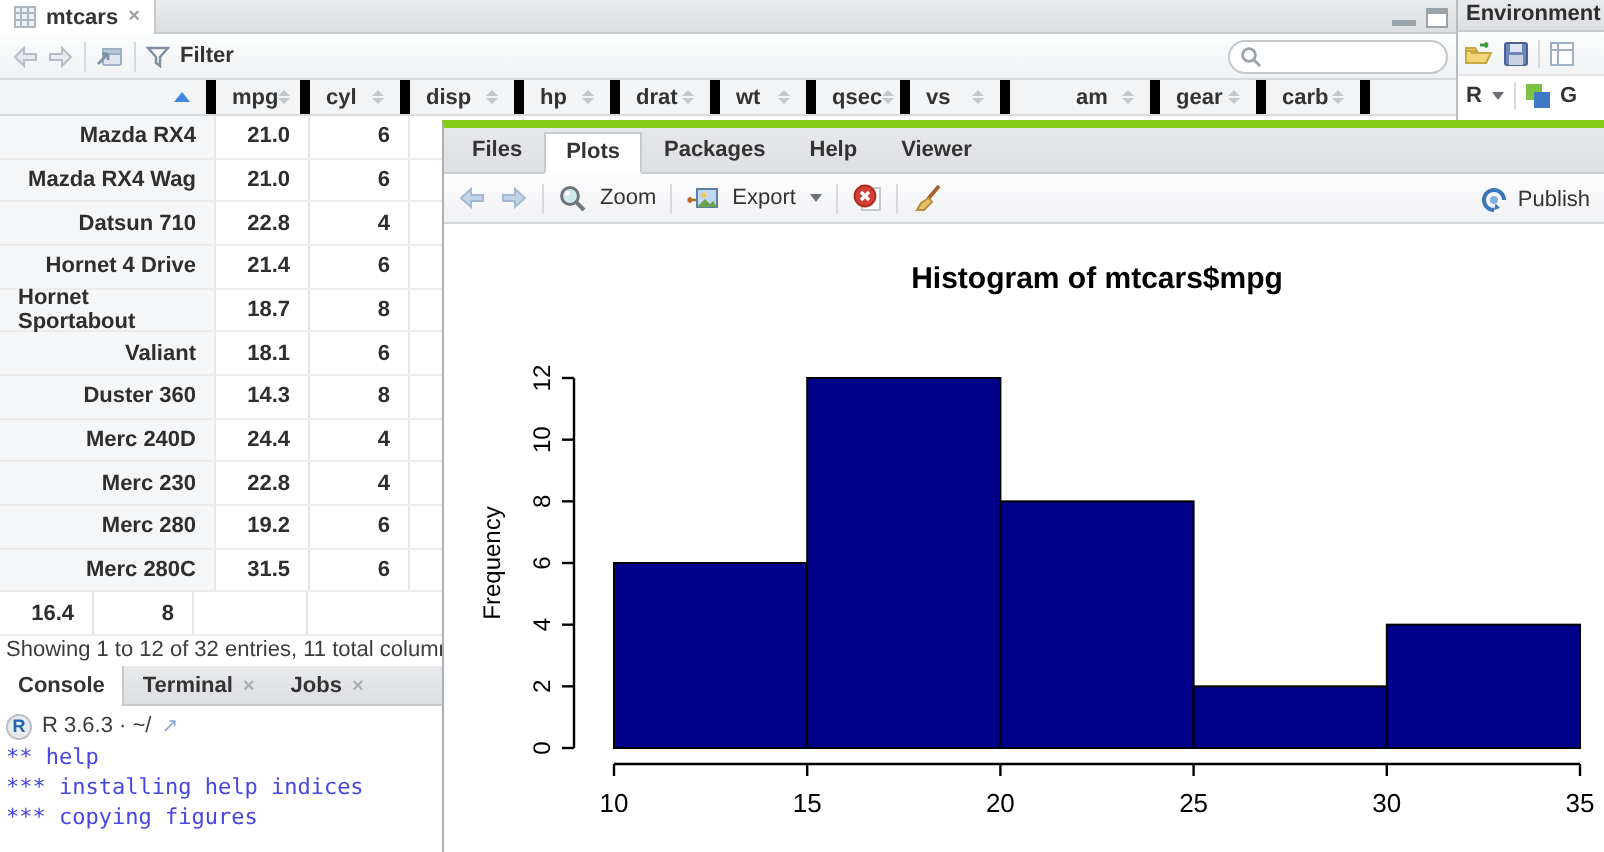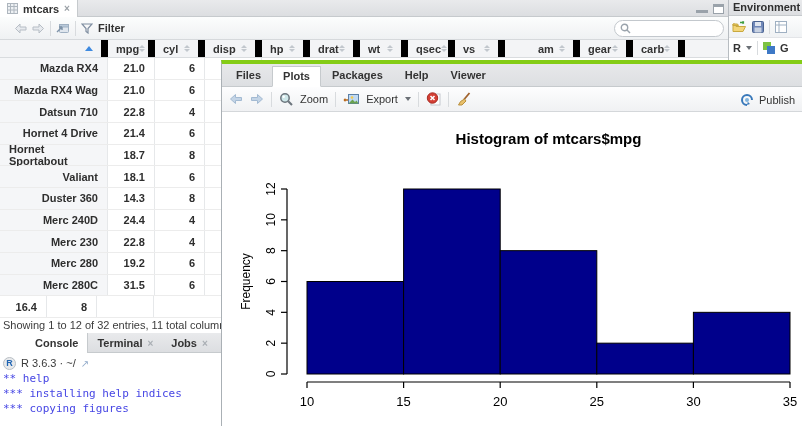--- a/index.html
+++ b/index.html
@@ -7,28 +7,28 @@
   #root { position:relative; width:802px; height:426px; overflow:hidden; background:#fff; font-size:11px; color:#333; }
 
   
   .data-pane { position:absolute; left:0; top:0; width:729px; height:333px; background:#fff; border-right:1px solid #b7bcc1; }
   .dv-tabstrip { position:relative; height:17px; background:linear-gradient(#e9eaec,#dcdee1); border-bottom:1px solid #c6cacd; }
   .dv-tab { position:absolute; left:0; top:0; height:17px; background:#fff; border-right:1px solid #c6cacd; padding:0 7px; display:flex; align-items:center; gap:5px; font-weight:bold; color:#333; }
   .dv-tab .close-x { color:#9aa0a6; font-weight:bold; font-size:10px; }
   .win-btns { position:absolute; right:4px; top:4px; display:flex; gap:5px; align-items:center; }
   .btn-min { width:12px; height:8px; border-bottom:3px solid #9aa2aa; }
   .btn-max { width:11px; height:10px; border:1px solid #9aa2aa; border-top:3px solid #9aa2aa; background:#fff; }
-  .dv-toolbar { position:relative; height:23px; background:linear-gradient(#fcfdfd,#eff1f3); border-bottom:1px solid #d6d9dc; display:flex; align-items:center; padding:0 14px; gap:5px; }
+  .dv-toolbar { position:relative; height:23px; background:linear-gradient(#fcfdfd,#eff1f3); border-bottom:1px solid #d6d9dc; display:flex; align-items:center; padding:0 6px; gap:5px; }
   .tb-sep { width:1px; height:15px; background:#d8dbde; }
   .filter-label { color:#333; font-weight:bold; }
   .search-box { position:absolute; right:4px; top:3px; width:110px; height:17px; background:#fff; border:1px solid #c3c8cd; border-radius:9px; display:flex; align-items:center; padding:0 5px; gap:4px; }
   .search-box input { border:none; outline:none; width:80px; font-size:10px; background:transparent; }
 
   .dv-header { display:flex; height:18px; background:#f3f4f6; border-bottom:1px solid #d9dcdf; font-weight:bold; align-items:center; }
-  .hcell { display:flex; align-items:center; justify-content:space-between; padding:0 8px 0 8px; height:100%; border-right:7px solid #000000; overflow:hidden; }
+  .hcell { display:flex; align-items:center; justify-content:space-between; padding:0 8px 0 8px; height:100%; border-right:5px solid #000000; overflow:hidden; }
   .tri-up-blue { width:0; height:0; border-left:4px solid transparent; border-right:4px solid transparent; border-bottom:5px solid #3f8ae0; }
   .sort-ud { display:flex; flex-direction:column; gap:1px; align-items:center; }
   .sort-ud i { display:block; width:0; height:0; border-left:3px solid transparent; border-right:3px solid transparent; }
   .sort-ud .u { border-bottom:3px solid #c2c7cd; }
   .sort-ud .d { border-top:3px solid #c2c7cd; }
 
   .dv-rows { }
   .drow { display:flex; height:21.66px; border-bottom:1px solid #ececec; font-weight:bold; color:#2e2e2e; }
   .dcell { display:flex; align-items:center; justify-content:flex-end; padding:0 9px; border-right:1px solid #e6e8ea; height:100%; }
   .dcell.name { background:#f5f6f8; }
@@ -41,21 +41,21 @@
   .env-row2 { height:20px; display:flex; align-items:center; gap:5px; padding:0 4px; font-weight:bold; color:#333; white-space:nowrap; overflow:hidden; }
   .tri-dn { width:0; height:0; border-left:3px solid transparent; border-right:3px solid transparent; border-top:4px solid #6b7076; }
   .env-sep { width:1px; height:14px; background:#d8dbde; }
   .cube { position:relative; width:12px; height:12px; }
   .cube i { position:absolute; width:8px; height:8px; display:block; }
   .cube .a { left:0; top:0; background:#7dc242; }
   .cube .b { left:4px; top:4px; background:#3e79c6; }
 
   
   .console-pane { position:absolute; left:0; top:333px; width:222px; height:93px; background:#fff; border-right:1px solid #b7bcc1; }
-  .cn-tabstrip { height:20px; background:linear-gradient(#e9eaec,#dcdee1); border-bottom:1px solid #c6cacd; display:flex; align-items:flex-start;margin-left:26px; }
+  .cn-tabstrip { height:20px; background:linear-gradient(#e9eaec,#dcdee1); border-bottom:1px solid #c6cacd; display:flex; align-items:flex-start; }
   .cn-tab { height:20px; display:flex; align-items:center; gap:5px; padding:0 9px; font-weight:bold; color:#333; }
   .cn-tab.active { background:#fff; border-right:1px solid #c6cacd; }
   .cn-tab .close-x { color:#a9aeb4; font-size:10px; font-weight:bold; }
   .cn-body { padding:2px 3px; }
   .r-line { display:flex; align-items:center; gap:5px; height:16px; color:#3a3a3a; }
   .r-logo { width:13px; height:13px; border-radius:50%; background:#e8eaec; border:1px solid #b9bfc5; color:#2064b2; font-weight:bold; font-size:9px; display:flex; align-items:center; justify-content:center; }
   .r-arrow { color:#8fa9c9; font-size:10px; }
   .console-lines { font-family:"DejaVu Sans Mono", monospace; font-size:11px; line-height:15px; color:#4646e4; white-space:pre; }
 
   

